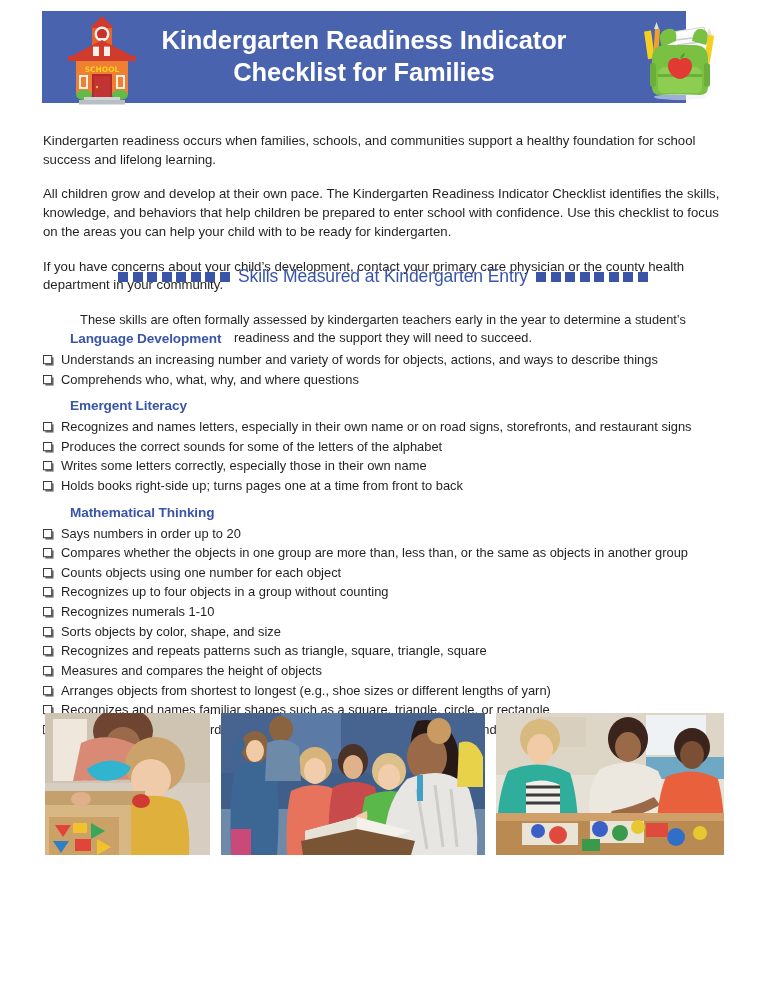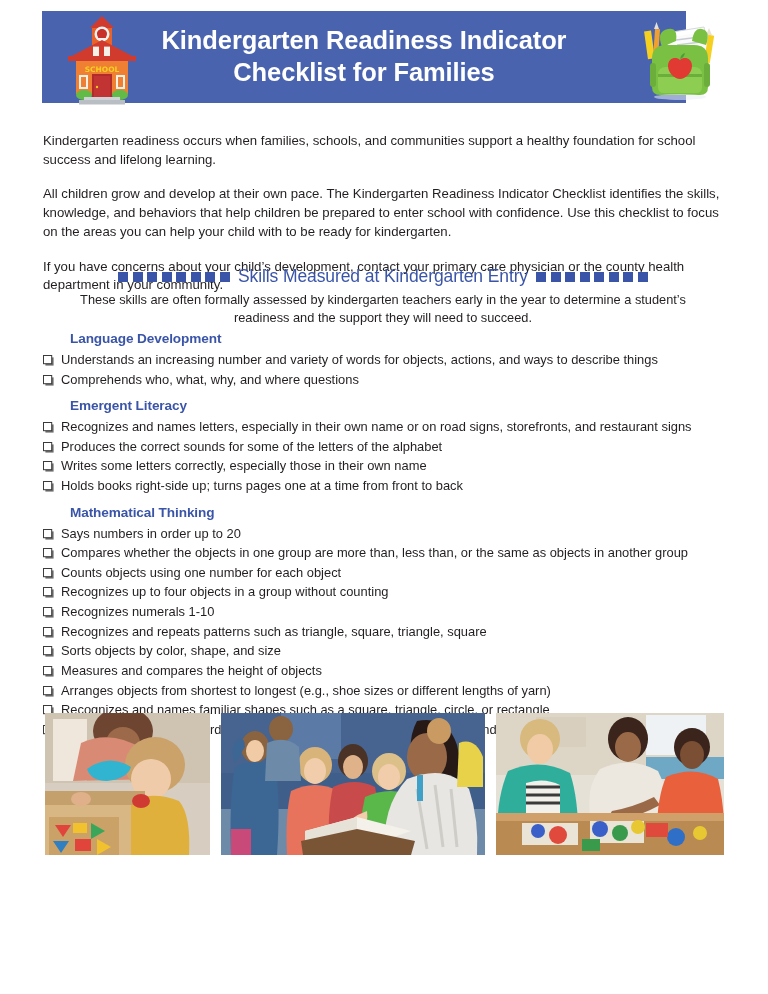--- a/index.html
+++ b/index.html
@@ -105,21 +105,21 @@
   }
   .skills-banner-title {
     color: #3a55a8;
     font-size: 17.5px;
     font-weight: normal;
     white-space: nowrap;
     letter-spacing: -0.1px;
     text-align: center;
   }
   .skills-sub {
-    margin: 4px auto 0 auto;
+    margin: 24px auto 0 auto;
     width: 650px;
     text-align: center;
     font-size: 12.8px;
     line-height: 1.38;
     color: #231f20;
   }
 
   
   .checklist {
     position: absolute;
@@ -407,30 +407,30 @@
           </span>
           <span class="cl-text">Recognizes numerals 1-10</span>
         </div>
         <div class="cl-item">
           <span class="cl-box">
             <svg width="11" height="11" viewBox="0 0 11 11">
               <rect x="2.4" y="2.4" width="8.2" height="8.2" fill="#6f6f6f"></rect>
               <rect x="0.5" y="0.5" width="8.2" height="8.2" fill="#ffffff" stroke="#3b3b3b" stroke-width="1"></rect>
             </svg>
           </span>
+          <span class="cl-text">Sorts objects by color, shape, and size</span>
+        </div>
+        <div class="cl-item">
+          <span class="cl-box">
+            <svg width="11" height="11" viewBox="0 0 11 11">
+              <rect x="2.4" y="2.4" width="8.2" height="8.2" fill="#6f6f6f"></rect>
+              <rect x="0.5" y="0.5" width="8.2" height="8.2" fill="#ffffff" stroke="#3b3b3b" stroke-width="1"></rect>
+            </svg>
+          </span>
           <span class="cl-text">Recognizes and repeats patterns such as triangle, square, triangle, square</span>
-        </div>
-        <div class="cl-item">
-          <span class="cl-box">
-            <svg width="11" height="11" viewBox="0 0 11 11">
-              <rect x="2.4" y="2.4" width="8.2" height="8.2" fill="#6f6f6f"></rect>
-              <rect x="0.5" y="0.5" width="8.2" height="8.2" fill="#ffffff" stroke="#3b3b3b" stroke-width="1"></rect>
-            </svg>
-          </span>
-          <span class="cl-text">Sorts objects by color, shape, and size</span>
         </div>
         <div class="cl-item">
           <span class="cl-box">
             <svg width="11" height="11" viewBox="0 0 11 11">
               <rect x="2.4" y="2.4" width="8.2" height="8.2" fill="#6f6f6f"></rect>
               <rect x="0.5" y="0.5" width="8.2" height="8.2" fill="#ffffff" stroke="#3b3b3b" stroke-width="1"></rect>
             </svg>
           </span>
           <span class="cl-text">Measures and compares the height of objects</span>
         </div>

